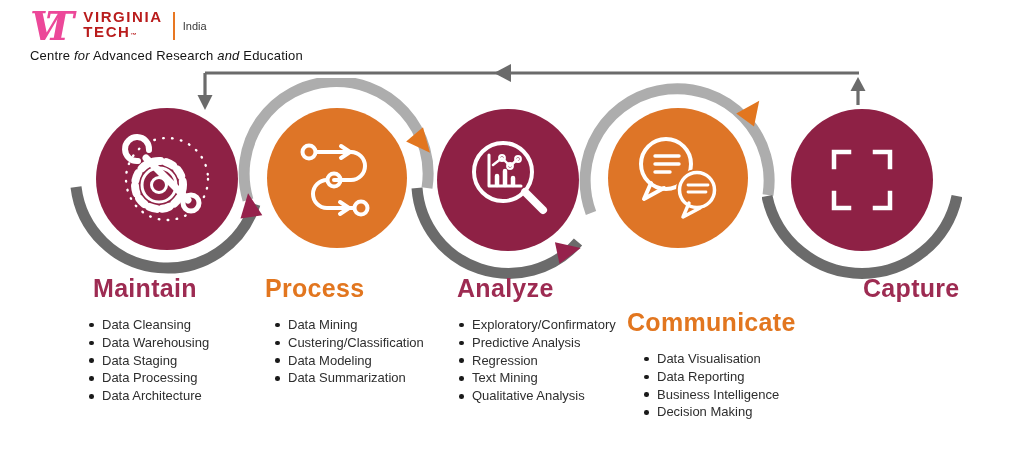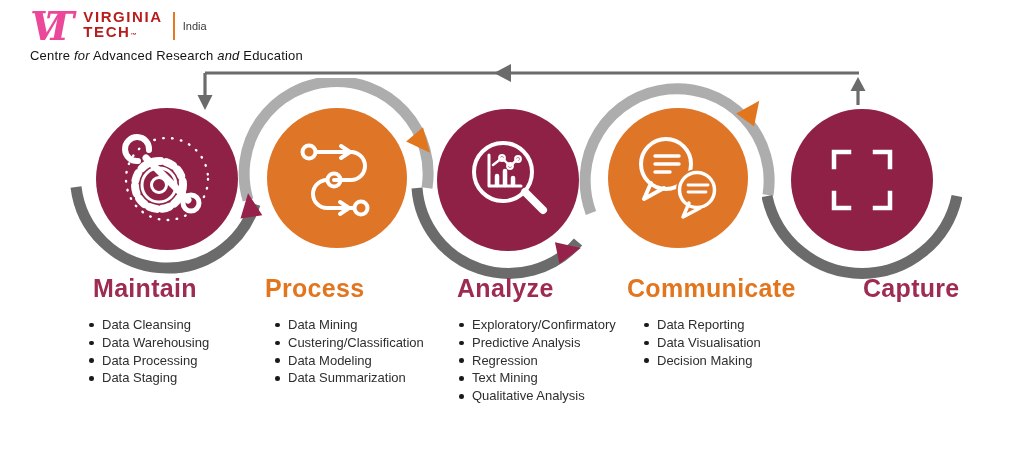--- a/index.html
+++ b/index.html
@@ -29,21 +29,21 @@
   .col h2 { margin:0; font-size:25px; line-height:26px; font-weight:bold; letter-spacing:0.3px; }
   .col.maroon h2 { color:#9D2B52; }
   .col.orange h2 { color:#E2761F; }
   .col ul { list-style:none; margin:15px 0 0 0; padding:0; font-size:13px; color:#2e2e2e; }
   .col li { position:relative; padding-left:14px; line-height:17.8px; white-space:nowrap; }
   .col li::before { content:""; position:absolute; left:1px; top:6.8px; width:4.6px; height:4.6px;
                     border-radius:50%; background:#1a1a1a; }
   .c1 { left:93px; }  .c1 ul { margin-left:-5px; }
   .c2 { left:265px; } .c2 ul { margin-left:9px; }
   .c3 { left:457px; } .c3 ul { margin-left:1px; }
-  .c4 { left:627px; } .c4 ul { margin-left:16px; }
+  .c4 { left:627px;margin-top:34px; } .c4 ul { margin-left:16px; }
   .c5 { left:827px;margin-left:36px; } .c5 ul { margin-left:8px; }
 </style>
 </head>
 <body>
 
 <div class="canvas">
 
   <div class="logo">
     <div class="logo-row">
       <span class="vt-mark">VT</span>
@@ -144,22 +144,23 @@
     <polygon points="0,-14 -11,10 11,10" transform="translate(421,142) rotate(140)" fill="#E2761F"></polygon>
     <polygon points="0,-14 -11,10 11,10" transform="translate(567,251) rotate(78)" fill="#96224C"></polygon>
     <polygon points="0,-14 -11,10 11,10" transform="translate(751,112) rotate(36)" fill="#E2761F"></polygon>
   </svg>
 
   <div class="col c1 maroon">
     <h2>Maintain</h2>
     <ul>
       <li>Data Cleansing</li>
       <li>Data Warehousing</li>
+      <li>Data Staging</li>
       <li>Data Processing</li>
-      <li>Data Staging</li>
+      <li>Data Architecture</li>
     </ul>
   </div>
 
   <div class="col c3 maroon">
     <h2>Analyze</h2>
     <ul>
       <li>Exploratory/Confirmatory</li>
       <li>Predictive Analysis</li>
       <li>Regression</li>
       <li>Text Mining</li>
@@ -173,22 +174,23 @@
       <li>Data Mining</li>
       <li>Custering/Classification</li>
       <li>Data Modeling</li>
       <li>Data Summarization</li>
     </ul>
   </div>
 
   <div class="col c4 orange">
     <h2>Communicate</h2>
     <ul>
+      <li>Data Visualisation</li>
       <li>Data Reporting</li>
-      <li>Data Visualisation</li>
+      <li>Business Intelligence</li>
       <li>Decision Making</li>
     </ul>
   </div>
 
   <div class="col c5 maroon">
     <h2>Capture</h2>
   </div>
 
 </div>
 

